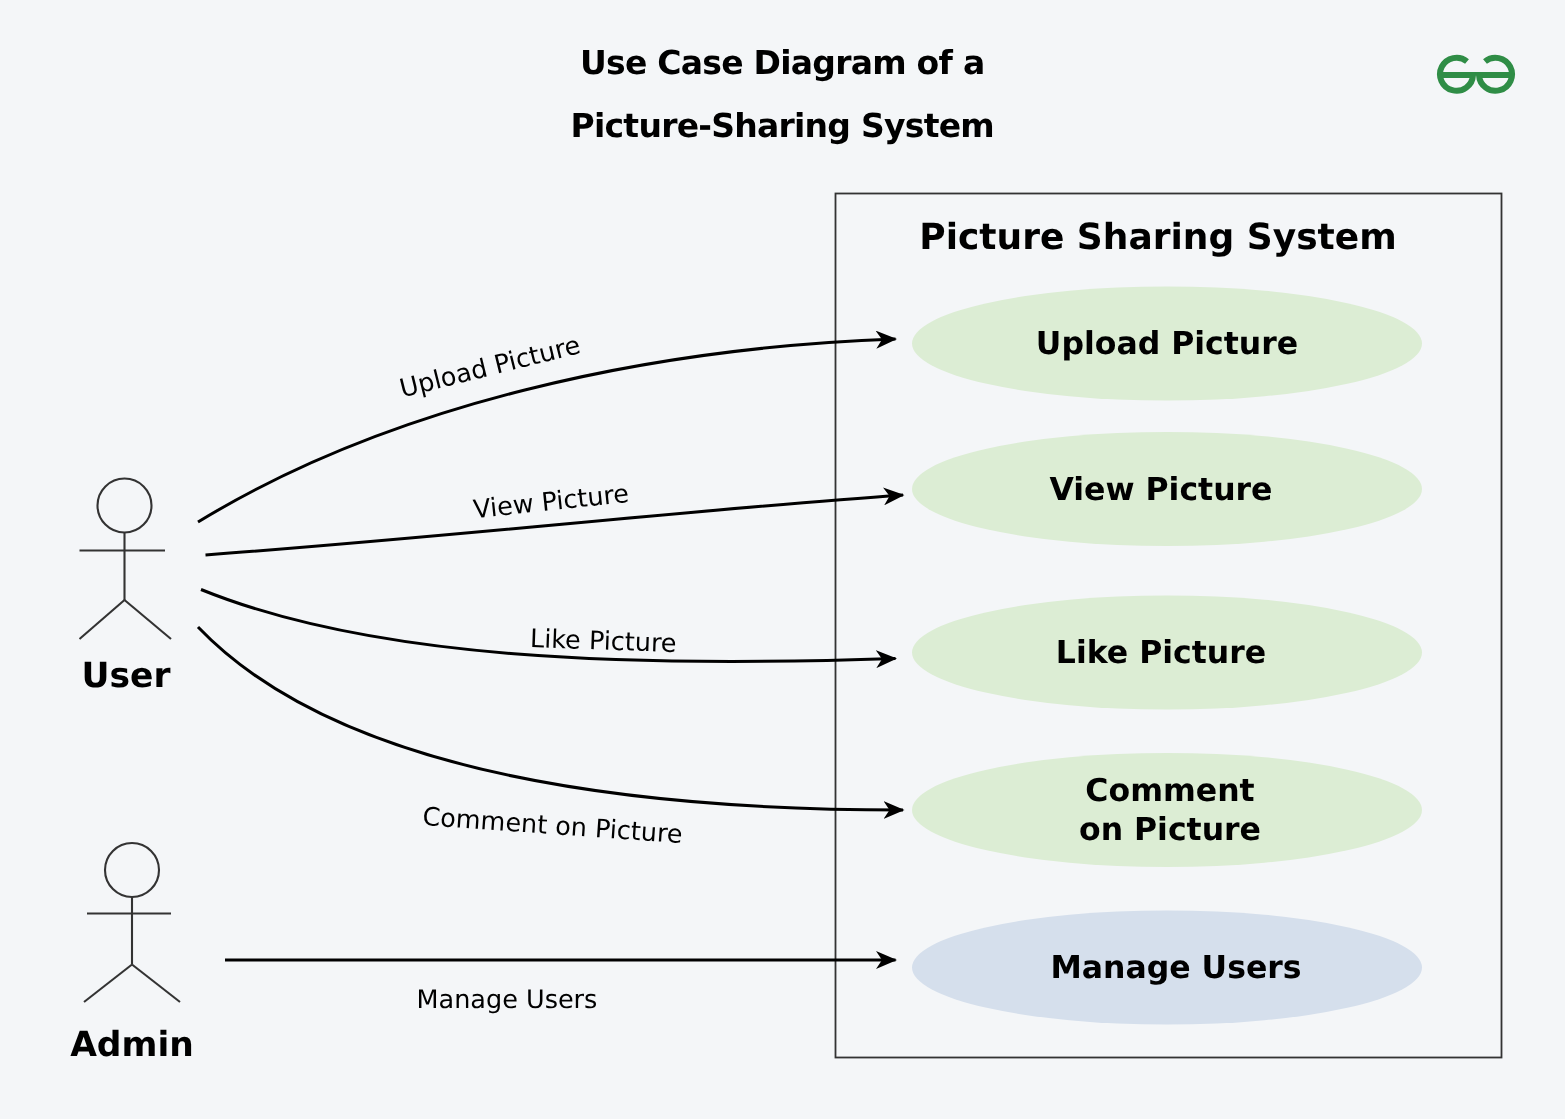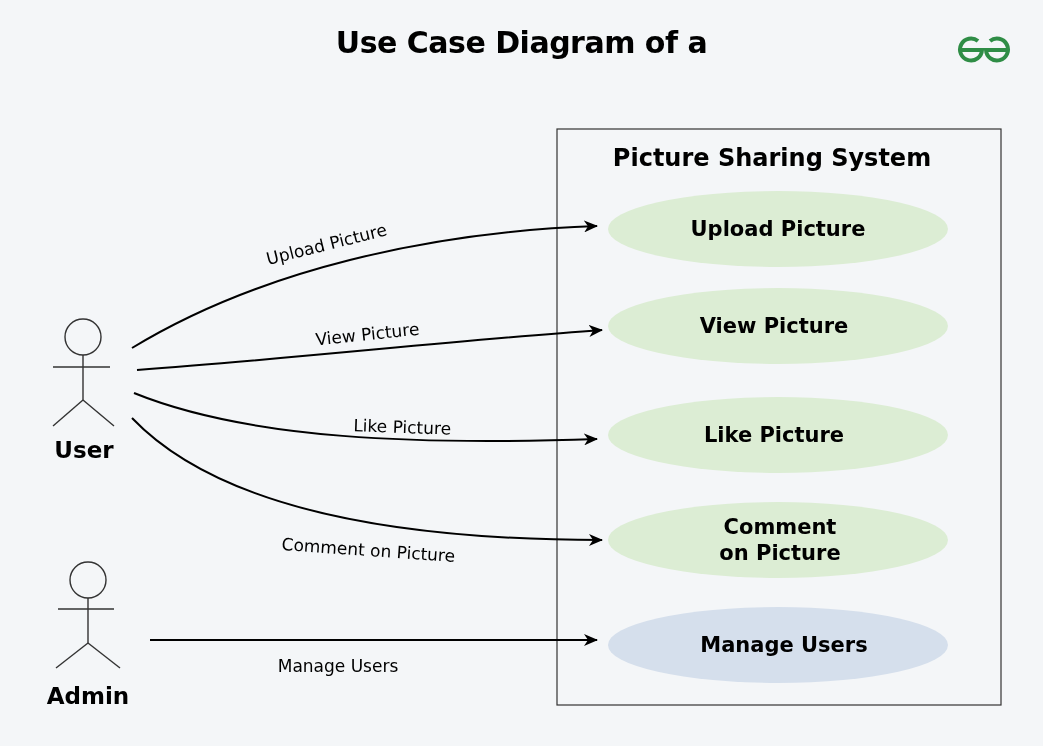--- a/index.html
+++ b/index.html
@@ -4,35 +4,36 @@
 <style>
   html, body { margin: 0; padding: 0; }
   body {
     width: 1043px; height: 746px; overflow: hidden;
     background: #f4f6f8;
     font-family: "DejaVu Sans", sans-serif;
     position: relative;
   }
   .title {
     position: absolute; left: 0; width: 1043px; top: 22px;
-    text-align: center; font-weight: bold; font-size: 30px;
+    text-align: center; font-weight: bold; font-size: 22px;
     line-height: 42px; color: #000; letter-spacing: -0.5px;
   }
   .logo { position: absolute; left: 956px; top: 36px; width: 56px; height: 28px; }
   svg.diagram { position: absolute; left: 0; top: 0; }
   .sys-title { font-weight: bold; font-size: 24px; }
   .uc-text { font-size: 21px; font-weight: bold; }
   .edge-text { font-size: 17px; }
   .actor-text { font-size: 23px; font-weight: bold; }
 </style>
 </head>
 <body>
 
 <div class="title">
   <div>Use Case Diagram of a</div>
+  <div>Picture-Sharing System</div>
 </div>
 
 <svg class="logo" viewBox="0 0 56 28">
   <g fill="none" stroke="#2f8d46" stroke-width="4">
     <path d="M4 14 H26 A11 11 0 1 1 22 5"></path>
     <path d="M52 14 H30 A11 11 0 1 0 34 5"></path>
   </g>
 </svg>
 
 <svg class="diagram" width="1043" height="746">

